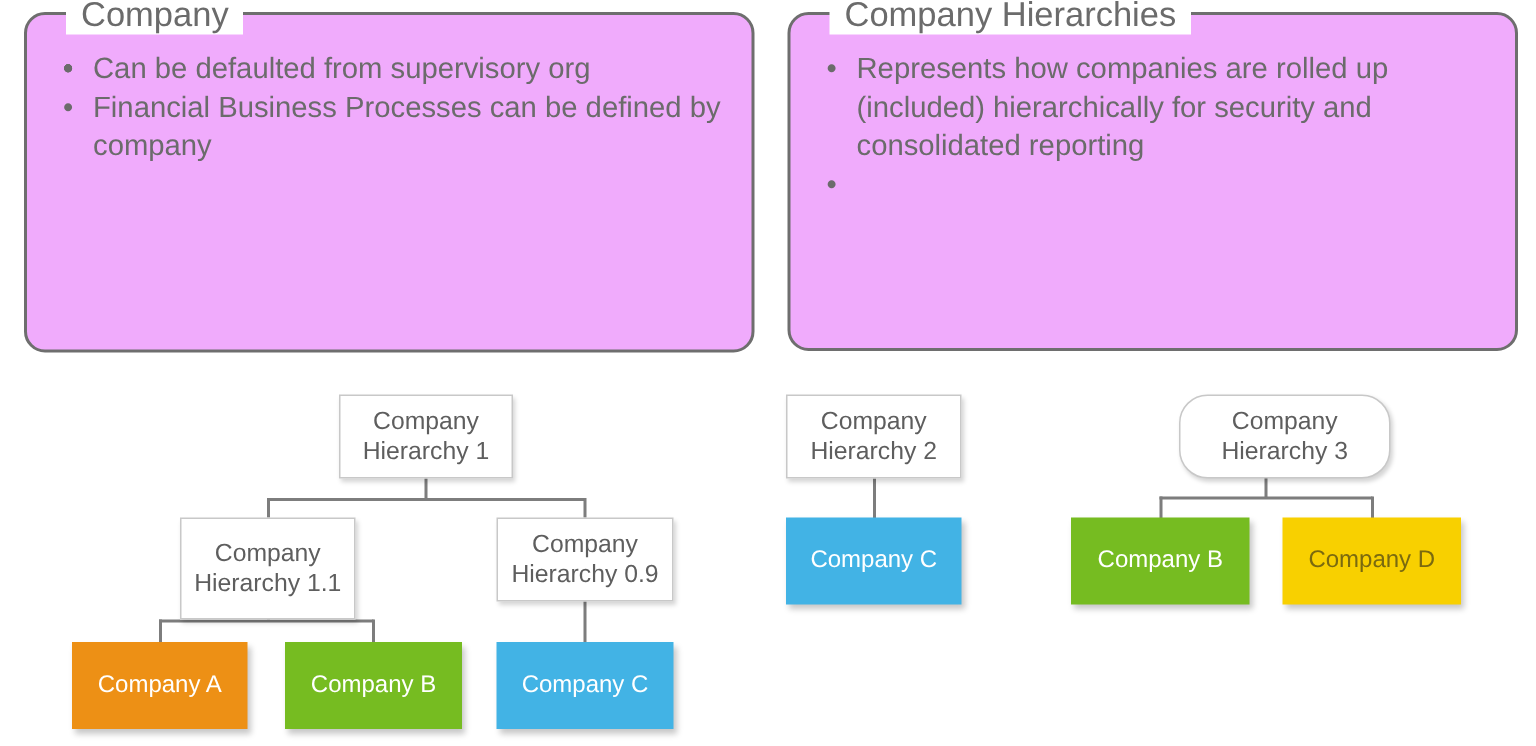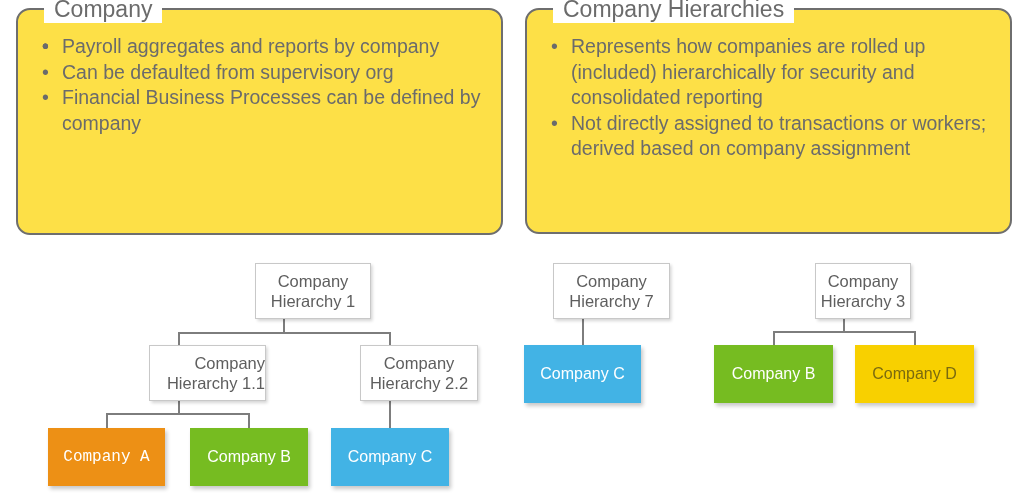--- a/index.html
+++ b/index.html
@@ -15,21 +15,21 @@
     overflow: hidden;
     position: relative;
   }
 
   
   .panel {
     position: absolute;
     box-sizing: border-box;
     border: 2px solid #6e6e6e;
     border-radius: 14px;
-    background: #fde047;
+    background: #f0abfc;
   }
   .panel-left  { left: 16px;  top: 8px; width: 487px; height: 227px; }
   .panel-right { left: 525px; top: 8px; width: 487px; height: 226px; }
 
   
   .panel-legend {
     position: absolute;
     top: -15px;
     left: 26px;
     background: #ffffff;
@@ -77,21 +77,20 @@
     text-align: center;
     font-size: 16.5px;
     line-height: 20px;
   }
   .node-hier {
     background: #ffffff;
     border: 1px solid #c8c8c8;
     color: #5e5e5e;
     box-shadow: 1.5px 2px 3px rgba(0,0,0,0.17);
     z-index: 3;
-    margin-left: 29px;
   }
   .node-company {
     color: #ffffff;
     font-size: 16px;
     box-shadow: 2px 3px 4px rgba(0,0,0,0.22);
     z-index: 3;
   }
   .node-company.dark-text { color: #7a6a0f; }
 
   
@@ -104,81 +103,81 @@
   .conn-h { height: 1.5px; }
 </style>
 </head>
 <body>
 
 <div class="panel panel-left">
   <div class="panel-legend">Company</div>
   <ul class="bullet-list">
     <li><span class="bullet-dot">•</span></li>
     <li><span class="bullet-dot">•</span></li>
-    <li><span class="bullet-dot">•</span><span>Payroll aggregates and reports by company</span></li>
+    <li><span class="bullet-dot">•</span></li>
     <li><span class="bullet-dot">•</span><span>Can be defaulted from supervisory org</span></li>
     <li><span class="bullet-dot">•</span><span>Financial Business Processes can be defined by company</span></li>
   </ul>
 </div>
 
 <div class="panel panel-right">
   <div class="panel-legend">Company Hierarchies</div>
   <ul class="bullet-list">
     <li><span class="bullet-dot">•</span><span>Represents how companies are rolled up (included) hierarchically for security and consolidated reporting</span></li>
-    <li><span class="bullet-dot">•</span><span>Not directly assigned to transactions or workers; derived based on company assignment</span></li>
+    <li><span class="bullet-dot">•</span></li>
   </ul>
 </div>
 
 <div class="conn conn-v" style="left:283px; top:318px; height:15px;"></div>
 <div class="conn conn-h" style="left:178px; top:332px; width:212px;"></div>
 <div class="conn conn-v" style="left:178px; top:332px; height:14px;"></div>
 <div class="conn conn-v" style="left:389px; top:332px; height:14px;"></div>
 
 <div class="conn conn-v" style="left:178px; top:400px; height:14px;"></div>
 <div class="conn conn-h" style="left:106px; top:413px; width:143px;"></div>
 <div class="conn conn-v" style="left:106px; top:413px; height:15px;"></div>
 <div class="conn conn-v" style="left:248px; top:413px; height:15px;"></div>
 
 <div class="conn conn-v" style="left:389px; top:400px; height:28px;"></div>
 
 <div class="node node-hier" style="left:226px; top:263px; width:116px; height:56px;">
     <span>Company Hierarchy 1</span>
   </div>
-<div class="node node-hier" style="left:120px; top:345px; width:117px; height:56px;text-align:right;">
+<div class="node node-hier" style="left:120px; top:345px; width:117px; height:68px;">
     <span>Company Hierarchy 1.1</span>
   </div>
 <div class="node node-hier" style="left:331px; top:345px; width:118px; height:56px;">
-    <span>Company Hierarchy 2.2</span>
+    <span>Company Hierarchy 0.9</span>
   </div>
 
-<div class="node node-company" style="left:48px;  top:428px; width:117px; height:58px; background:#ed9015;font-family:Liberation Mono, monospace;">
+<div class="node node-company" style="left:48px;  top:428px; width:117px; height:58px; background:#ed9015;">
     <span>Company A</span>
   </div>
 <div class="node node-company" style="left:190px; top:428px; width:118px; height:58px; background:#76bc21;">
     <span>Company B</span>
   </div>
 <div class="node node-company" style="left:331px; top:428px; width:118px; height:58px; background:#42b3e5;">
     <span>Company C</span>
   </div>
 
 <div class="conn conn-v" style="left:582px; top:318px; height:28px;"></div>
 
 <div class="node node-hier" style="left:524px; top:263px; width:117px; height:56px;">
-    <span>Company Hierarchy 7</span>
+    <span>Company Hierarchy 2</span>
   </div>
 <div class="node node-company" style="left:524px; top:345px; width:117px; height:58px; background:#42b3e5;">
     <span>Company C</span>
   </div>
 
 <div class="conn conn-v" style="left:843px; top:318px; height:14px;"></div>
 <div class="conn conn-h" style="left:773px; top:331px; width:142px;"></div>
 <div class="conn conn-v" style="left:773px; top:331px; height:15px;"></div>
 <div class="conn conn-v" style="left:914px; top:331px; height:15px;"></div>
 
-<div class="node node-hier" style="left:786px; top:263px; width:96px; height:56px;">
+<div class="node node-hier" style="left:786px; top:263px; width:141px; height:56px;border-radius:19px;">
     <span>Company Hierarchy 3</span>
   </div>
 <div class="node node-company" style="left:714px; top:345px; width:119px; height:58px; background:#76bc21;">
     <span>Company B</span>
   </div>
 <div class="node node-company dark-text" style="left:855px; top:345px; width:119px; height:58px; background:#f8d000;">
     <span>Company D</span>
   </div>
 
 </body></html>

